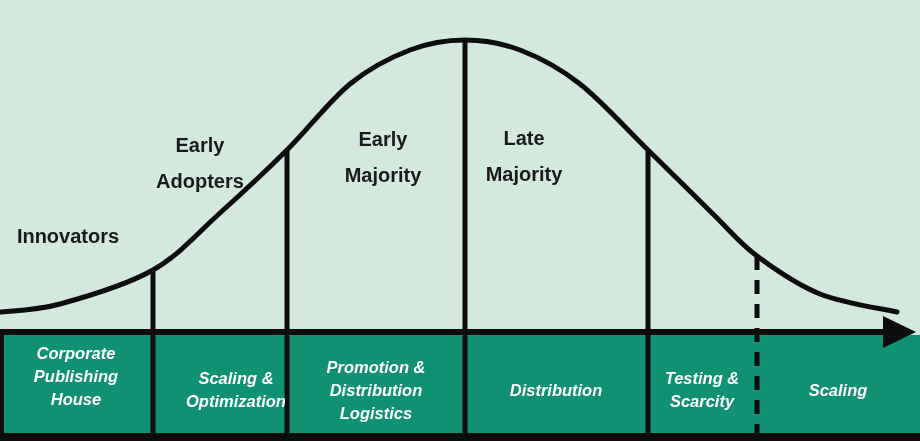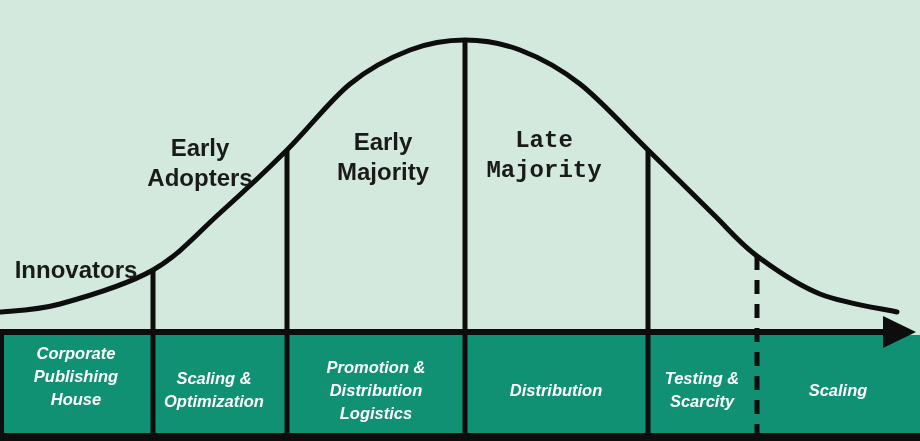--- a/index.html
+++ b/index.html
@@ -23,21 +23,21 @@
   [data-name="x-axis-line"]{stroke:var(--line-black,#0d0d0d);stroke-width:6;}
   [data-name="x-axis-arrowhead"]{fill:var(--line-black,#0d0d0d);}
   [data-name="band-left-border"]{stroke:var(--line-black,#0d0d0d);stroke-width:4;}
 
   .label{
     position:absolute;transform:translate(-50%,-50%);
     white-space:pre-line;text-align:center;
   }
   .curve-label{
     color:var(--label-text,#1a1a1a);
-    font-size:24px;font-weight:bold;line-height:30px;
+    font-size:20px;font-weight:bold;line-height:36px;
   }
   .band-label{
     color:var(--band-text,#ffffff);
     font-size:16.5px;font-weight:bold;font-style:italic;line-height:23px;
   }
 </style>
 </head>
 <body>
 
 <div class="stage" data-name="adoption-curve-diagram">
@@ -56,32 +56,32 @@
     <line class="divider" x1="648" y1="150" x2="648" y2="441" data-name="divider-late-majority-laggards"></line>
 
     <line x1="757" y1="256" x2="757" y2="436" data-name="dashed-divider"></line>
 
     <line x1="0" y1="332" x2="890" y2="332" data-name="x-axis-line"></line>
     <polygon points="916,332 883,316 883,348" data-name="x-axis-arrowhead"></polygon>
 
     <path id="bell-curve" d="M 0 312 C 10.0 310.7, 34.5 311.0, 60 304 C 85.5 297.0, 126.3 285.2, 153 270 C 179.7 254.8, 197.7 233.0, 220 213 C 242.3 193.0, 265.3 171.5, 287 150 C 308.7 128.5, 329.5 100.7, 350 84 C 370.5 67.3, 390.8 57.3, 410 50 C 429.2 42.7, 446.7 40.0, 465 40 C 483.3 40.0, 500.8 42.7, 520 50 C 539.2 57.3, 558.7 67.3, 580 84 C 601.3 100.7, 626.0 128.5, 648 150 C 670.0 171.5, 693.8 195.3, 712 213 C 730.2 230.7, 739.0 242.5, 757 256 C 775.0 269.5, 796.7 284.7, 820 294 C 843.3 303.3, 884.2 309.0, 897 312" data-name="adoption-curve"></path>
   </svg>
 
-  <div class="label curve-label" style="left:76px;top:236px;margin-top:34px;" data-name="label-innovators">Innovators</div>
+  <div class="label curve-label" style="left:68px;top:236px;" data-name="label-innovators">Innovators</div>
   <div class="label curve-label" style="left:200px;top:163px;" data-name="label-early-adopters">Early
 Adopters</div>
   <div class="label curve-label" style="left:383px;top:157px;" data-name="label-early-majority">Early
 Majority</div>
-  <div class="label curve-label" style="left:544px;top:156px;font-family:Liberation Mono, monospace;" data-name="label-late-majority">Late
+  <div class="label curve-label" style="left:524px;top:156px;" data-name="label-late-majority">Late
 Majority</div>
 
   <div class="label band-label" style="left:76px;top:376px;" data-name="band-label-corporate-publishing-house">Corporate
 Publishing
 House</div>
-  <div class="label band-label" style="left:214px;top:390px;text-align:center;" data-name="band-label-scaling-optimization">Scaling &amp;
+  <div class="label band-label" style="left:236px;top:390px;text-align:center;" data-name="band-label-scaling-optimization">Scaling &amp;
 Optimization</div>
   <div class="label band-label" style="left:376px;top:390px;" data-name="band-label-promotion-distribution-logistics">Promotion &amp;
 Distribution
 Logistics</div>
   <div class="label band-label" style="left:556px;top:390px;" data-name="band-label-coordinating">Distribution</div>
   <div class="label band-label" style="left:702px;top:390px;" data-name="band-label-testing-scarcity">Testing &amp;
 Scarcity</div>
   <div class="label band-label" style="left:838px;top:390px;" data-name="band-label-analog">Scaling</div>
 </div>
 

